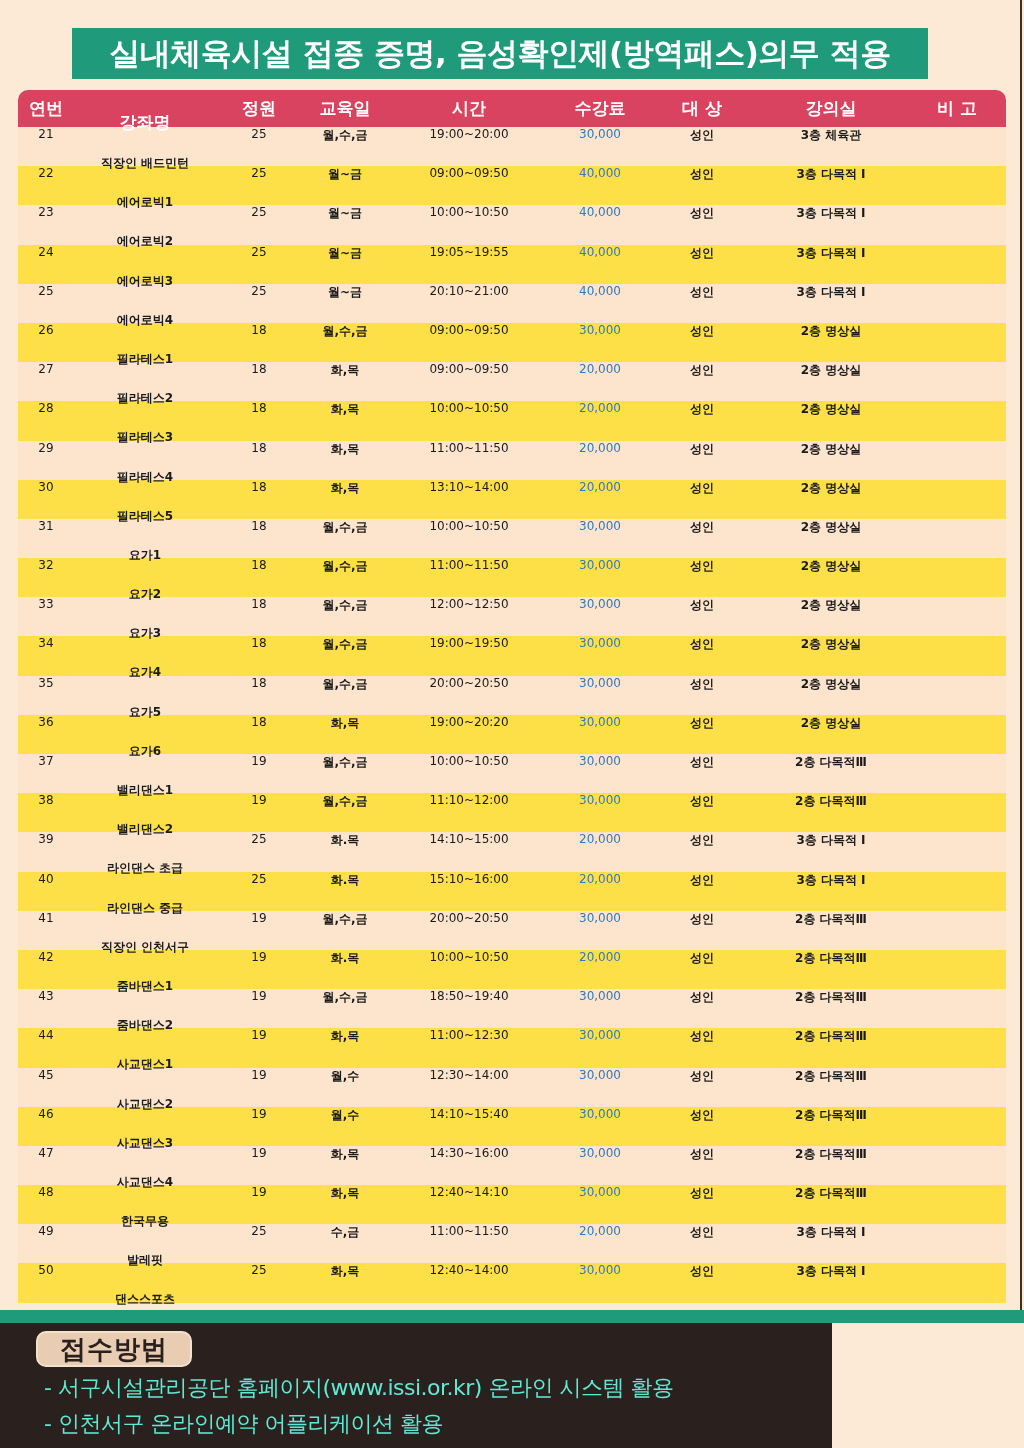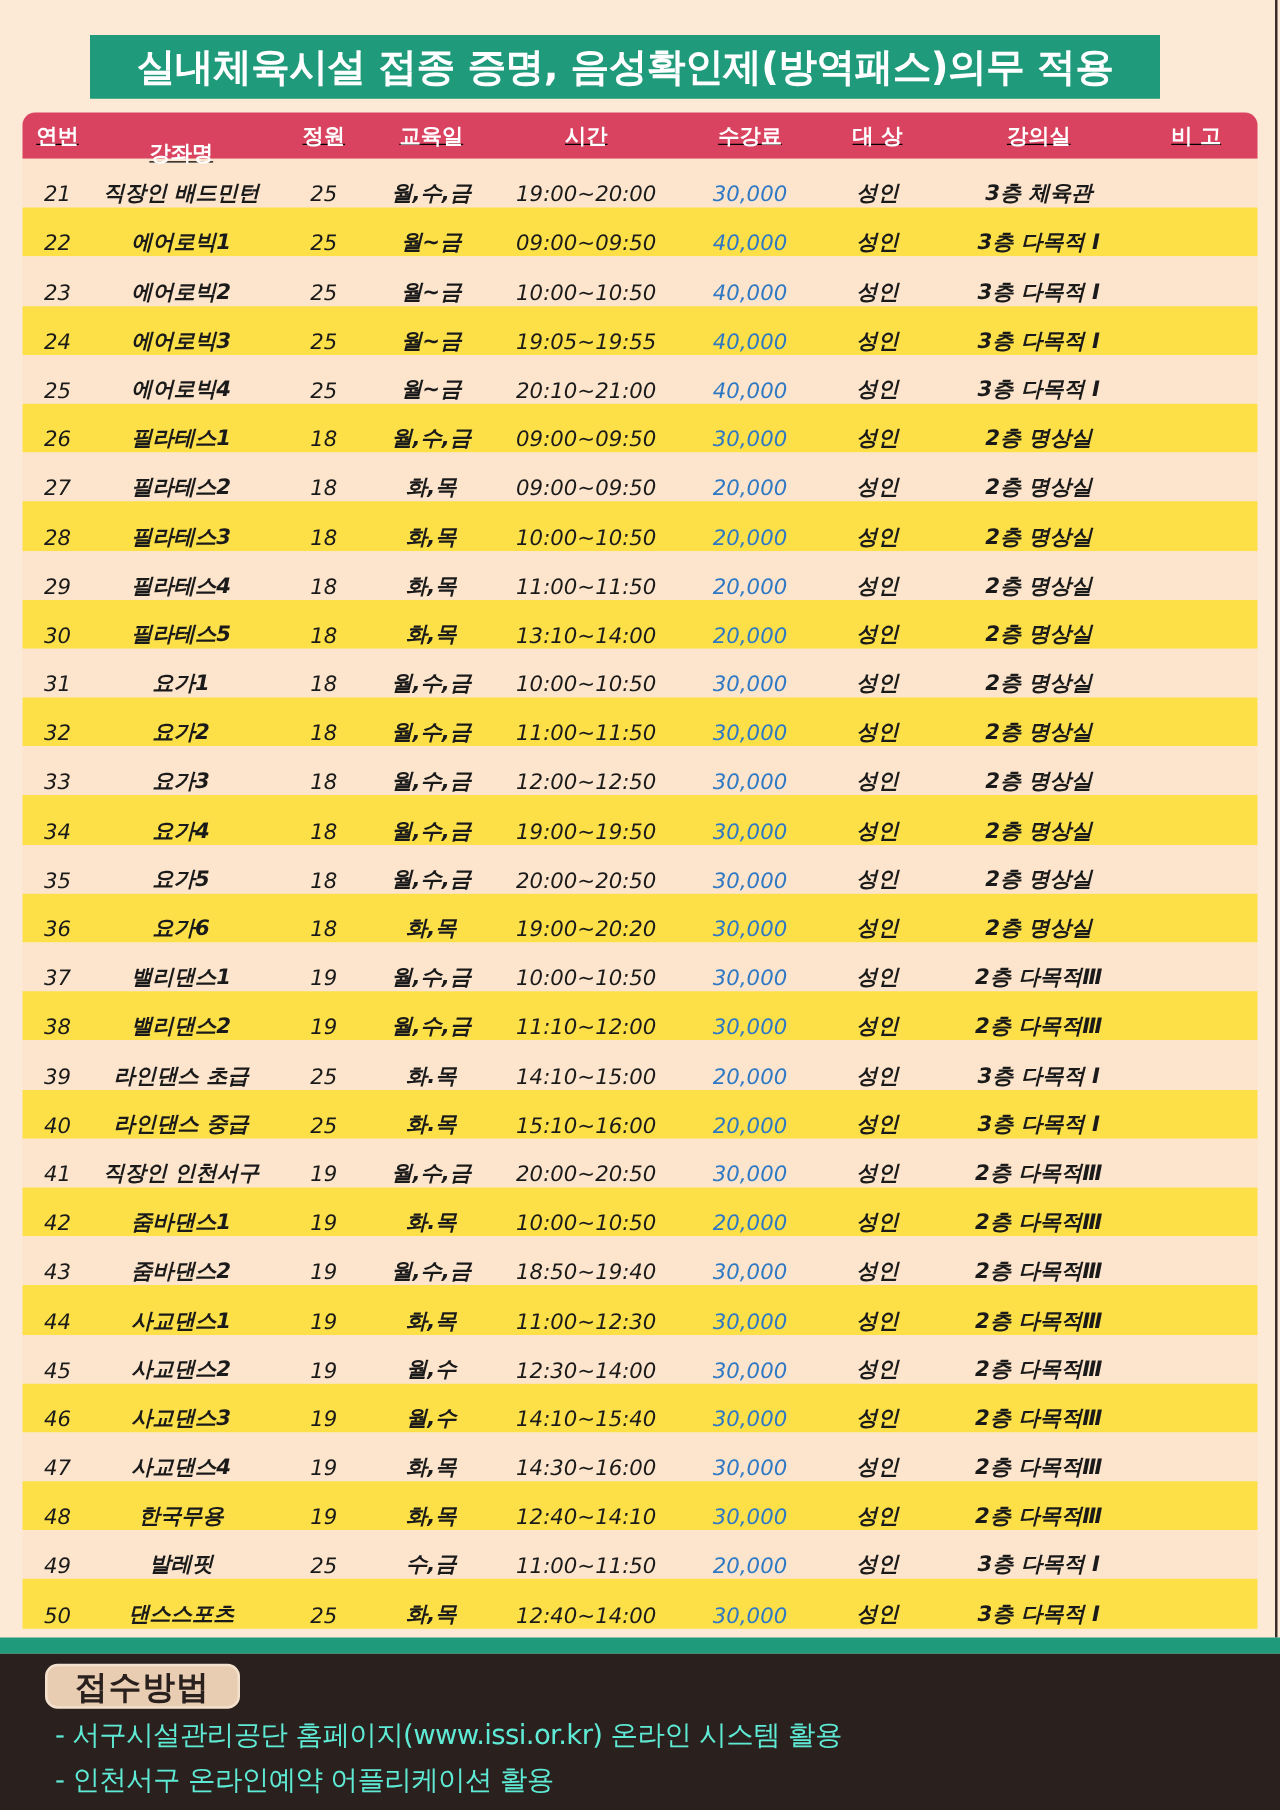--- a/index.html
+++ b/index.html
@@ -16,40 +16,40 @@
     display: flex; align-items: center; justify-content: center;
   }
   .title-banner span {
     color: #ffffff; font-size: 31px; font-weight: bold; letter-spacing: -0.5px;
   }
   .table {
     position: absolute; left: 18px; top: 90px; width: 988px;
   }
   .thead {
     display: flex; height: 37px; align-items: center;
-    background: #d9435f; border-radius: 10px 10px 0 0; text-decoration: underline;
+    background: #d9435f; border-radius: 10px 10px 0 0;
   }
   .thead .c { color: #ffffff; font-weight: bold; font-size: 17px; }
-  .row { display: flex; height: 39.2px; align-items: flex-end; font-size: 17px; color: #1a1a1a; font-style: italic; }
+  .row { display: flex; height: 39.2px; align-items: flex-start; font-size: 12px; color: #1a1a1a; }
   .row.odd { background: #fde5cd; }
   .row.even { background: #fde047; }
   .c { text-align: center; white-space: nowrap; }
   .c0 { width: 56px; }
   .c1 { width: 142px; font-weight: bold; margin-top: 28px; }
   .c2 { width: 86px; }
   .c3 { width: 86px; font-weight: bold; }
   .c4 { width: 162px; }
   .c5 { width: 100px; color: #2f78c4; }
   .c6 { width: 104px; font-weight: bold; }
   .c7 { width: 154px; font-weight: bold; }
   .c8 { width: 98px; text-align: center; }
   .thead .c5 { color: #ffffff; }
   .footer-strip { position: absolute; left: 0; top: 1310px; width: 1024px; height: 13px; background: #1f9a7b; }
   .footer {
-    position: absolute; left: 0; top: 1323px; width: 1024px; height: 125px;
+    position: absolute; left: 0; top: 1323px; width: 832px; height: 125px;
     background: #2a211e;
   }
   .badge {
     position: absolute; left: 36px; top: 8px; height: 32px; padding: 0 22px;
     background: #e9cdb2; border: 2px solid #f4e1cd;
     border-radius: 10px;
     display: flex; align-items: center;
   }
   .badge span { color: #2a211e; font-size: 26px; font-weight: bold; letter-spacing: 1px; }
   .footer-line {

